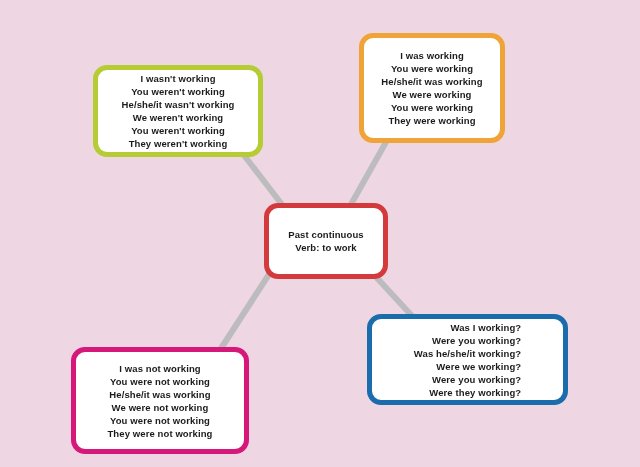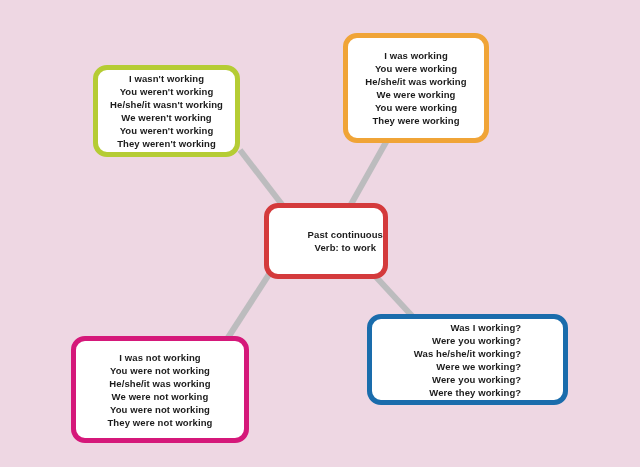--- a/index.html
+++ b/index.html
@@ -37,24 +37,24 @@
     text-align: center;
   }
   .node-text {
     white-space: pre-line;
     font-weight: bold;
     font-size: 9.5px;
     line-height: 13px;
     color: #1b1b1b;
     letter-spacing: 0.1px;
   }
-  .node-green  { left: 93px;  top: 65px;  width: 147px; height: 92px;  }
+  .node-green  { left: 93px;  top: 65px;  width: 170px; height: 92px;  }
   .node-orange { left: 343px; top: 33px;  width: 146px; height: 110px; }
   .node-red    { left: 264px; top: 203px; width: 124px; height: 76px;  }
-  .node-pink   { left: 71px;  top: 336px; width: 178px; height: 107px; }
+  .node-pink   { left: 71px;  top: 347px; width: 178px; height: 107px; }
   .node-blue   { left: 367px; top: 314px; width: 201px; height: 91px; text-align: right;  }
 </style>
 </head>
 <body>
 
 <div class="canvas" style="background-color: rgb(238, 215, 227);">
 
   <svg class="connectors" viewBox="0 0 640 467" xmlns="http://www.w3.org/2000/svg">
     <line x1="240" y1="150" x2="290" y2="215" style="stroke: rgb(188, 188, 190);"></line>
     <line x1="390" y1="135" x2="345" y2="215" style="stroke: rgb(188, 188, 190);"></line>
@@ -64,30 +64,30 @@
 
   <div class="node node-green" style="border-color: rgb(181, 204, 52);">
     <div class="node-text">I wasn't working
 You weren't working
 He/she/it wasn't working
 We weren't working
 You weren't working
 They weren't working</div>
   </div>
 
-  <div class="node node-orange" style="border-color: rgb(240, 164, 55);">
+  <div class="node node-orange" style="border-color: rgb(240, 164, 55); margin-left: 16px;">
     <div class="node-text">I was working
 You were working
 He/she/it was working
 We were working
 You were working
 They were working</div>
   </div>
 
-  <div class="node node-red" style="border-color: rgb(212, 58, 60); justify-content: flex-end;">
+  <div class="node node-red" style="border-color: rgb(212, 58, 60);">
     <div class="node-text">Past continuous
 Verb: to work</div>
   </div>
 
   <div class="node node-pink" style="border-color: rgb(213, 24, 122);">
     <div class="node-text">I was not working
 You were not working
 He/she/it was working
 We were not working
 You were not working

